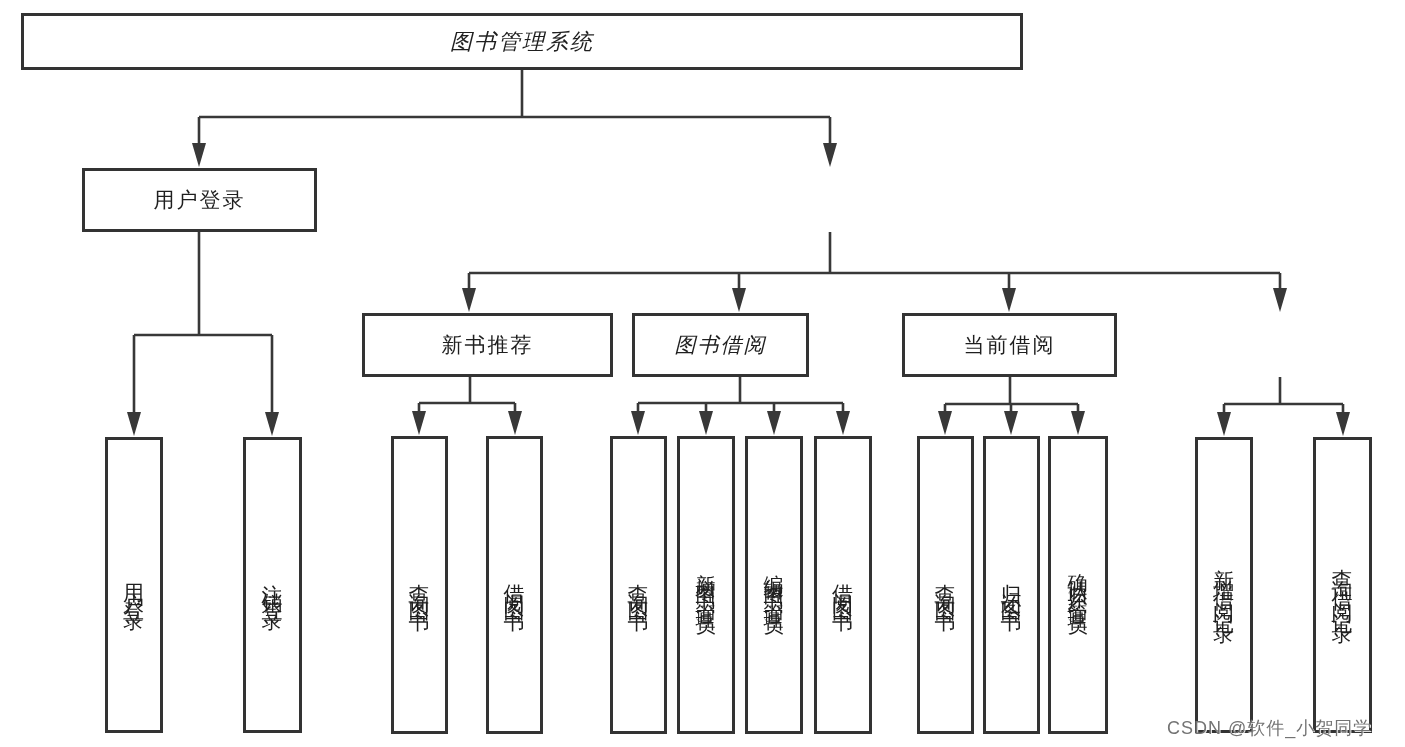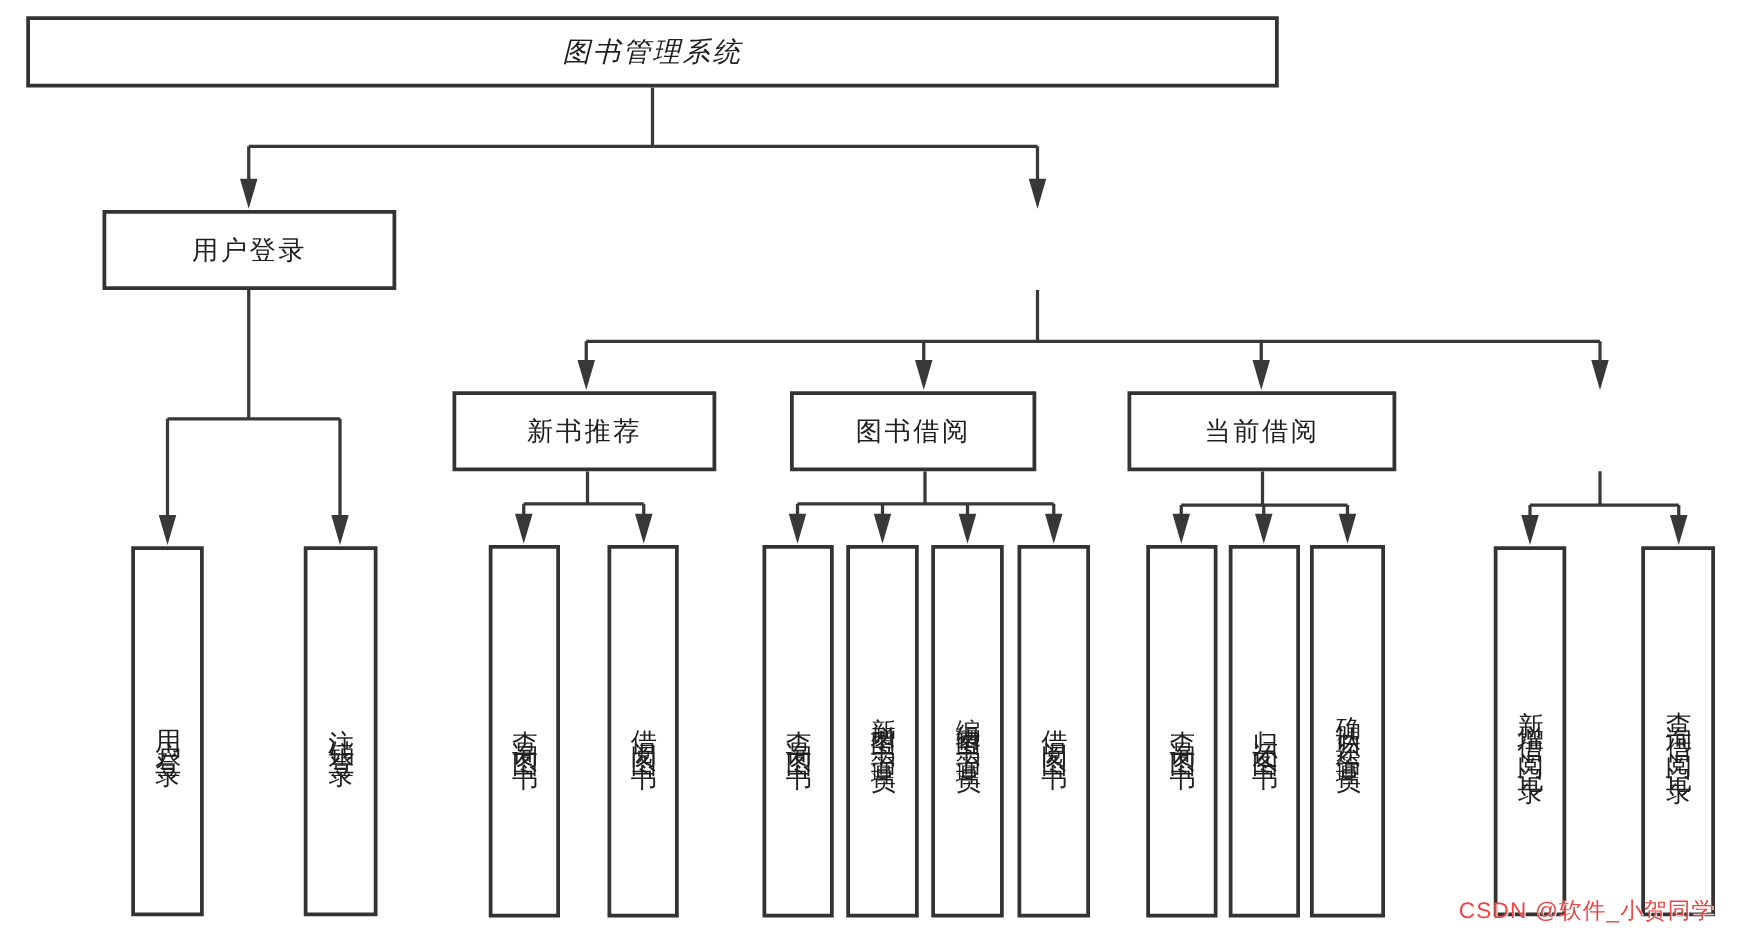--- a/index.html
+++ b/index.html
@@ -19,22 +19,22 @@
     background:#fff;
     display:flex;
     align-items:center;
     justify-content:center;
   }
   .hlabel{font-size:21px;letter-spacing:2px;white-space:nowrap;}
   #box-root{left:21px;top:13px;width:1002px;height:57px;}
   #box-root .hlabel{font-size:22px;font-style:italic;}
   #box-user-login{left:82px;top:168px;width:235px;height:64px;}
   #box-book-mgmt{left:712px;top:168px;width:235px;height:64px;}
-  #box-l3-0{left:362px;top:313px;width:211px;height:64px;}
-  #box-l3-1{left:632px;top:313px;width:197px;height:64px;}
+  #box-l3-0{left:362px;top:313px;width:251px;height:64px;}
+  #box-l3-1{left:632px;top:313px;width:177px;height:64px;font-style:italic;}
   #box-l3-2{left:902px;top:313px;width:215px;height:64px;}
   #box-l3-3{left:1172px;top:313px;width:215px;height:64px;}
   .leaf{top:436px;height:298px;}
   .vtext{
     writing-mode:vertical-rl;
     text-orientation:mixed;
     font-size:21px;
     letter-spacing:9px;
     line-height:1;
     white-space:nowrap;
@@ -52,21 +52,21 @@
   #leaf-8{left:917px;width:57px;}
   #leaf-9{left:983px;width:57px;}
   #leaf-10{left:1048px;width:60px;}
   #leaf-11{left:1195px;top:437px;width:58px;height:296px;}
   #leaf-12{left:1313px;top:437px;width:59px;height:296px;}
   #watermark{
     position:absolute;
     left:1167px;top:716px;
     font-size:18px;
     letter-spacing:1px;
-    color:#ef4444;
+    color:#737373;
     text-shadow:1px 1px 0 rgba(255,255,255,.85);
     white-space:nowrap;
   }
 </style>
 </head>
 <body>
 
 <div id="canvas">
 
   <svg id="connectors" viewBox="0 0 1405 747" xmlns="http://www.w3.org/2000/svg">

